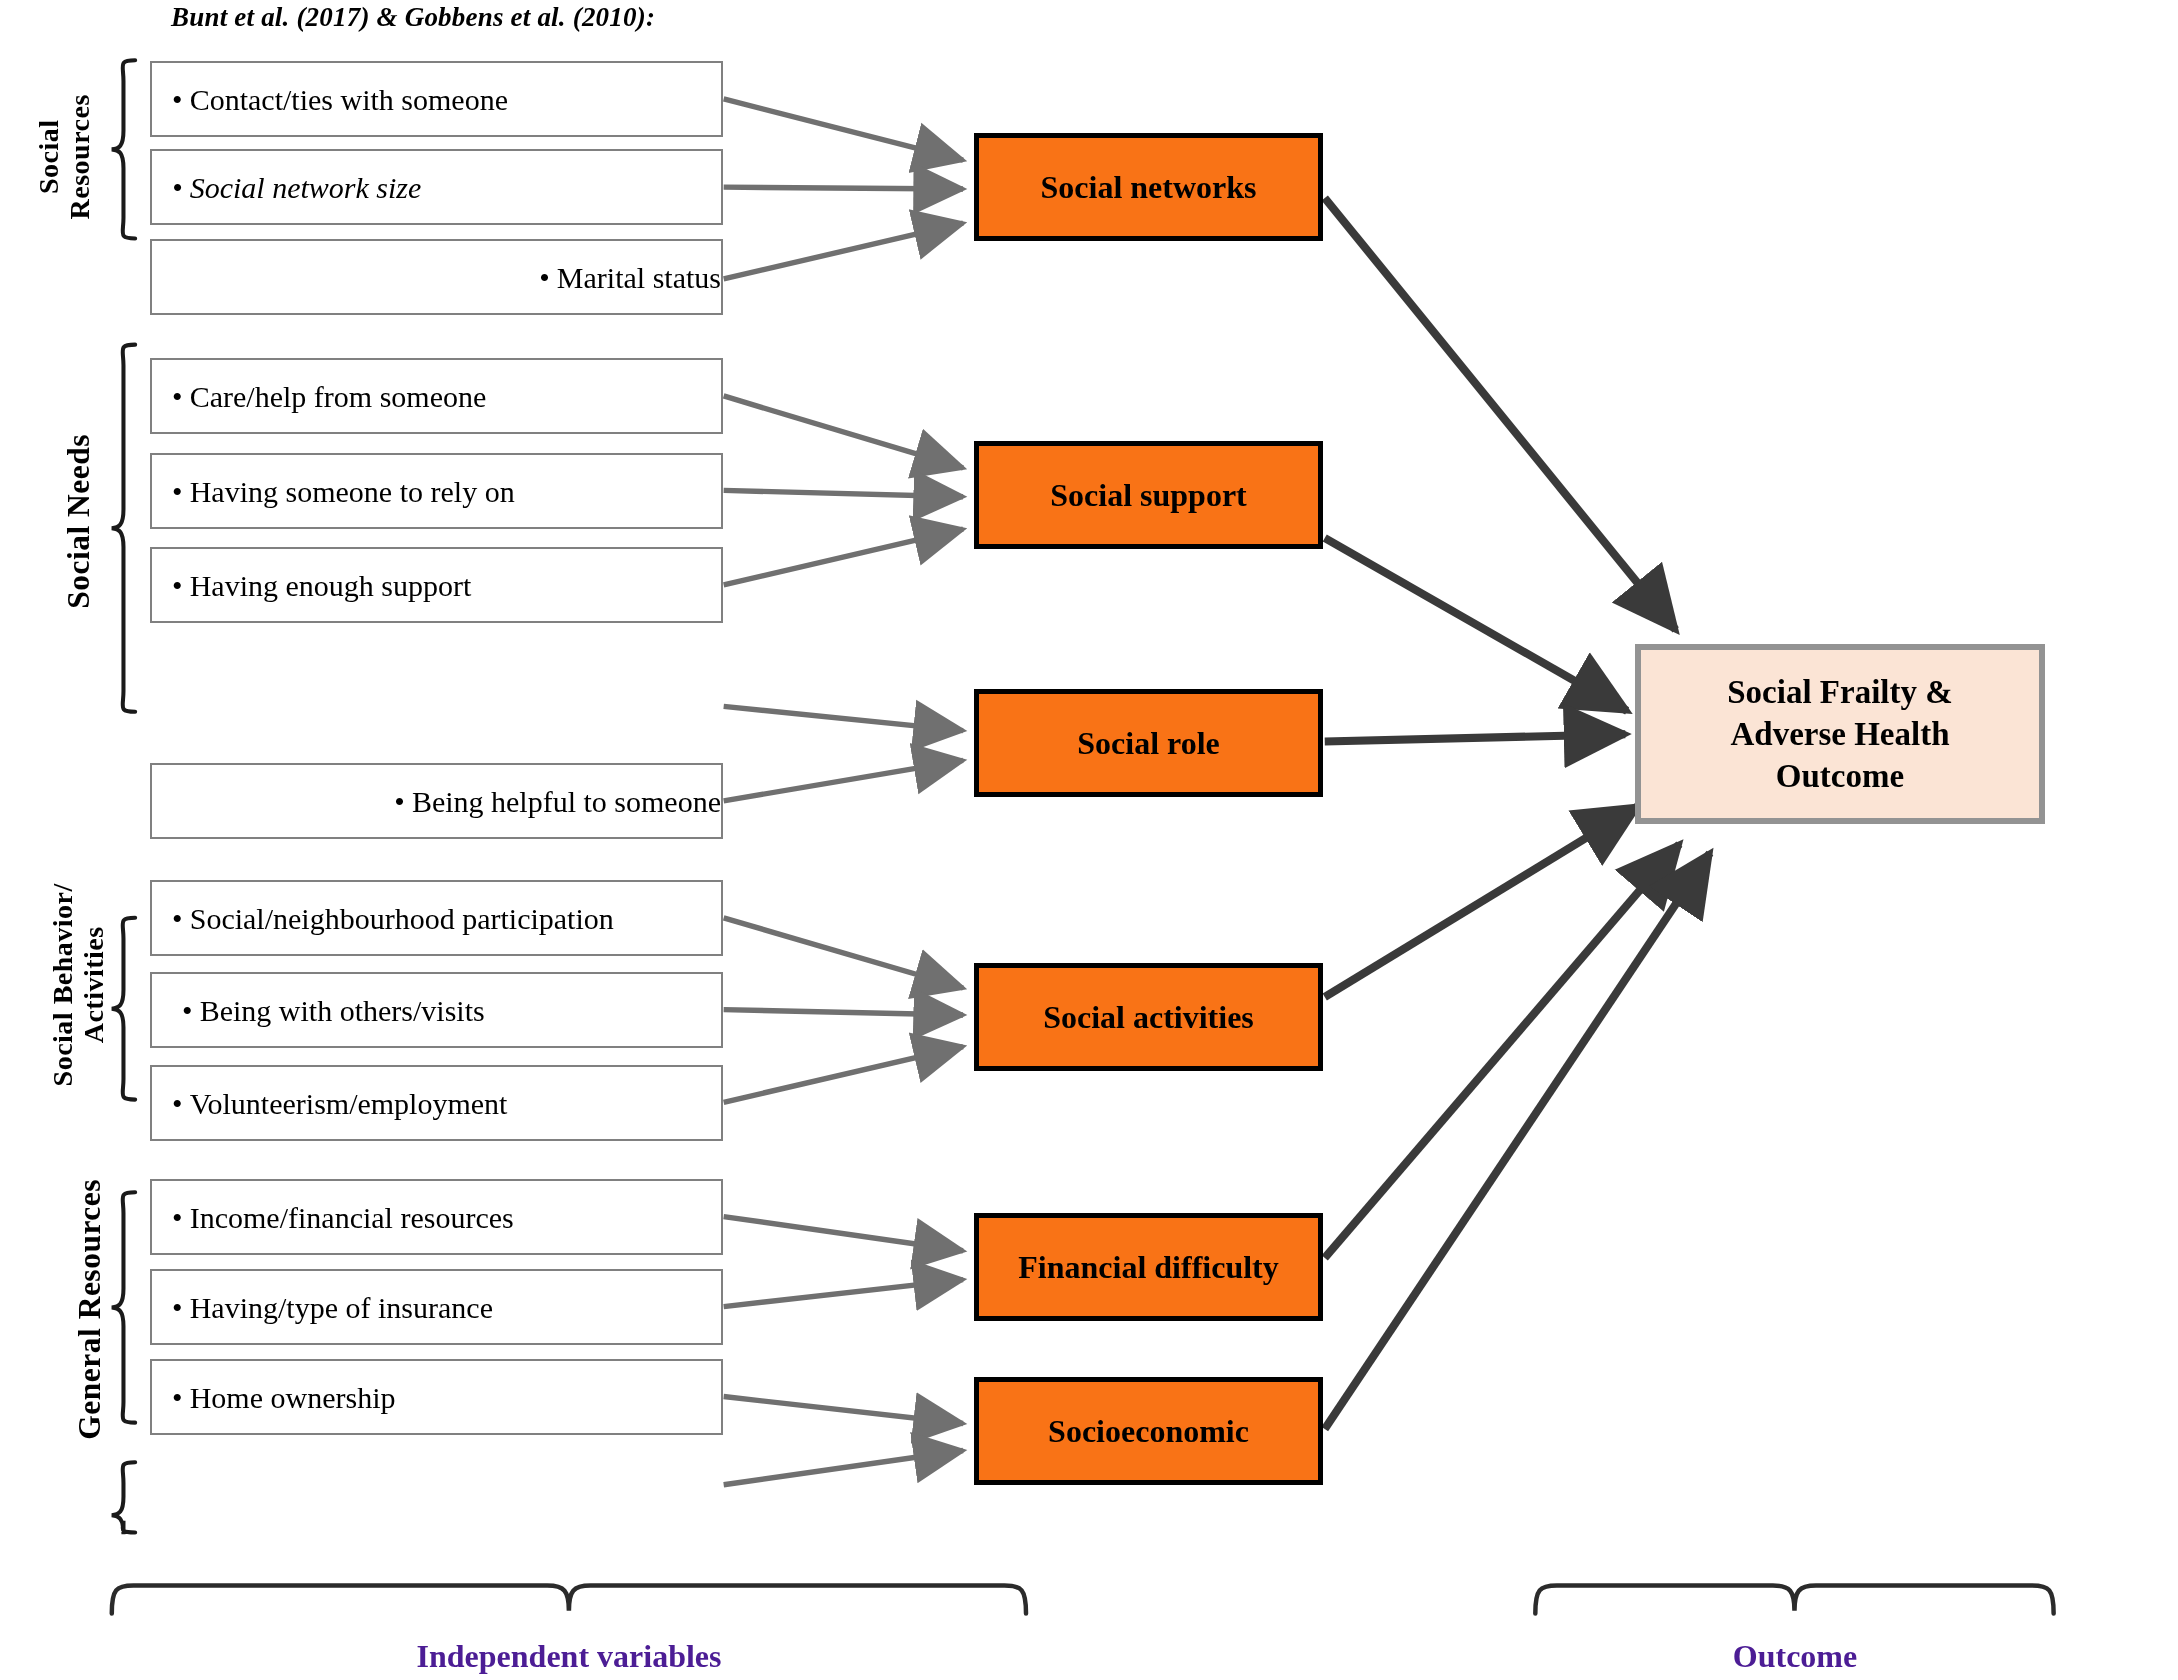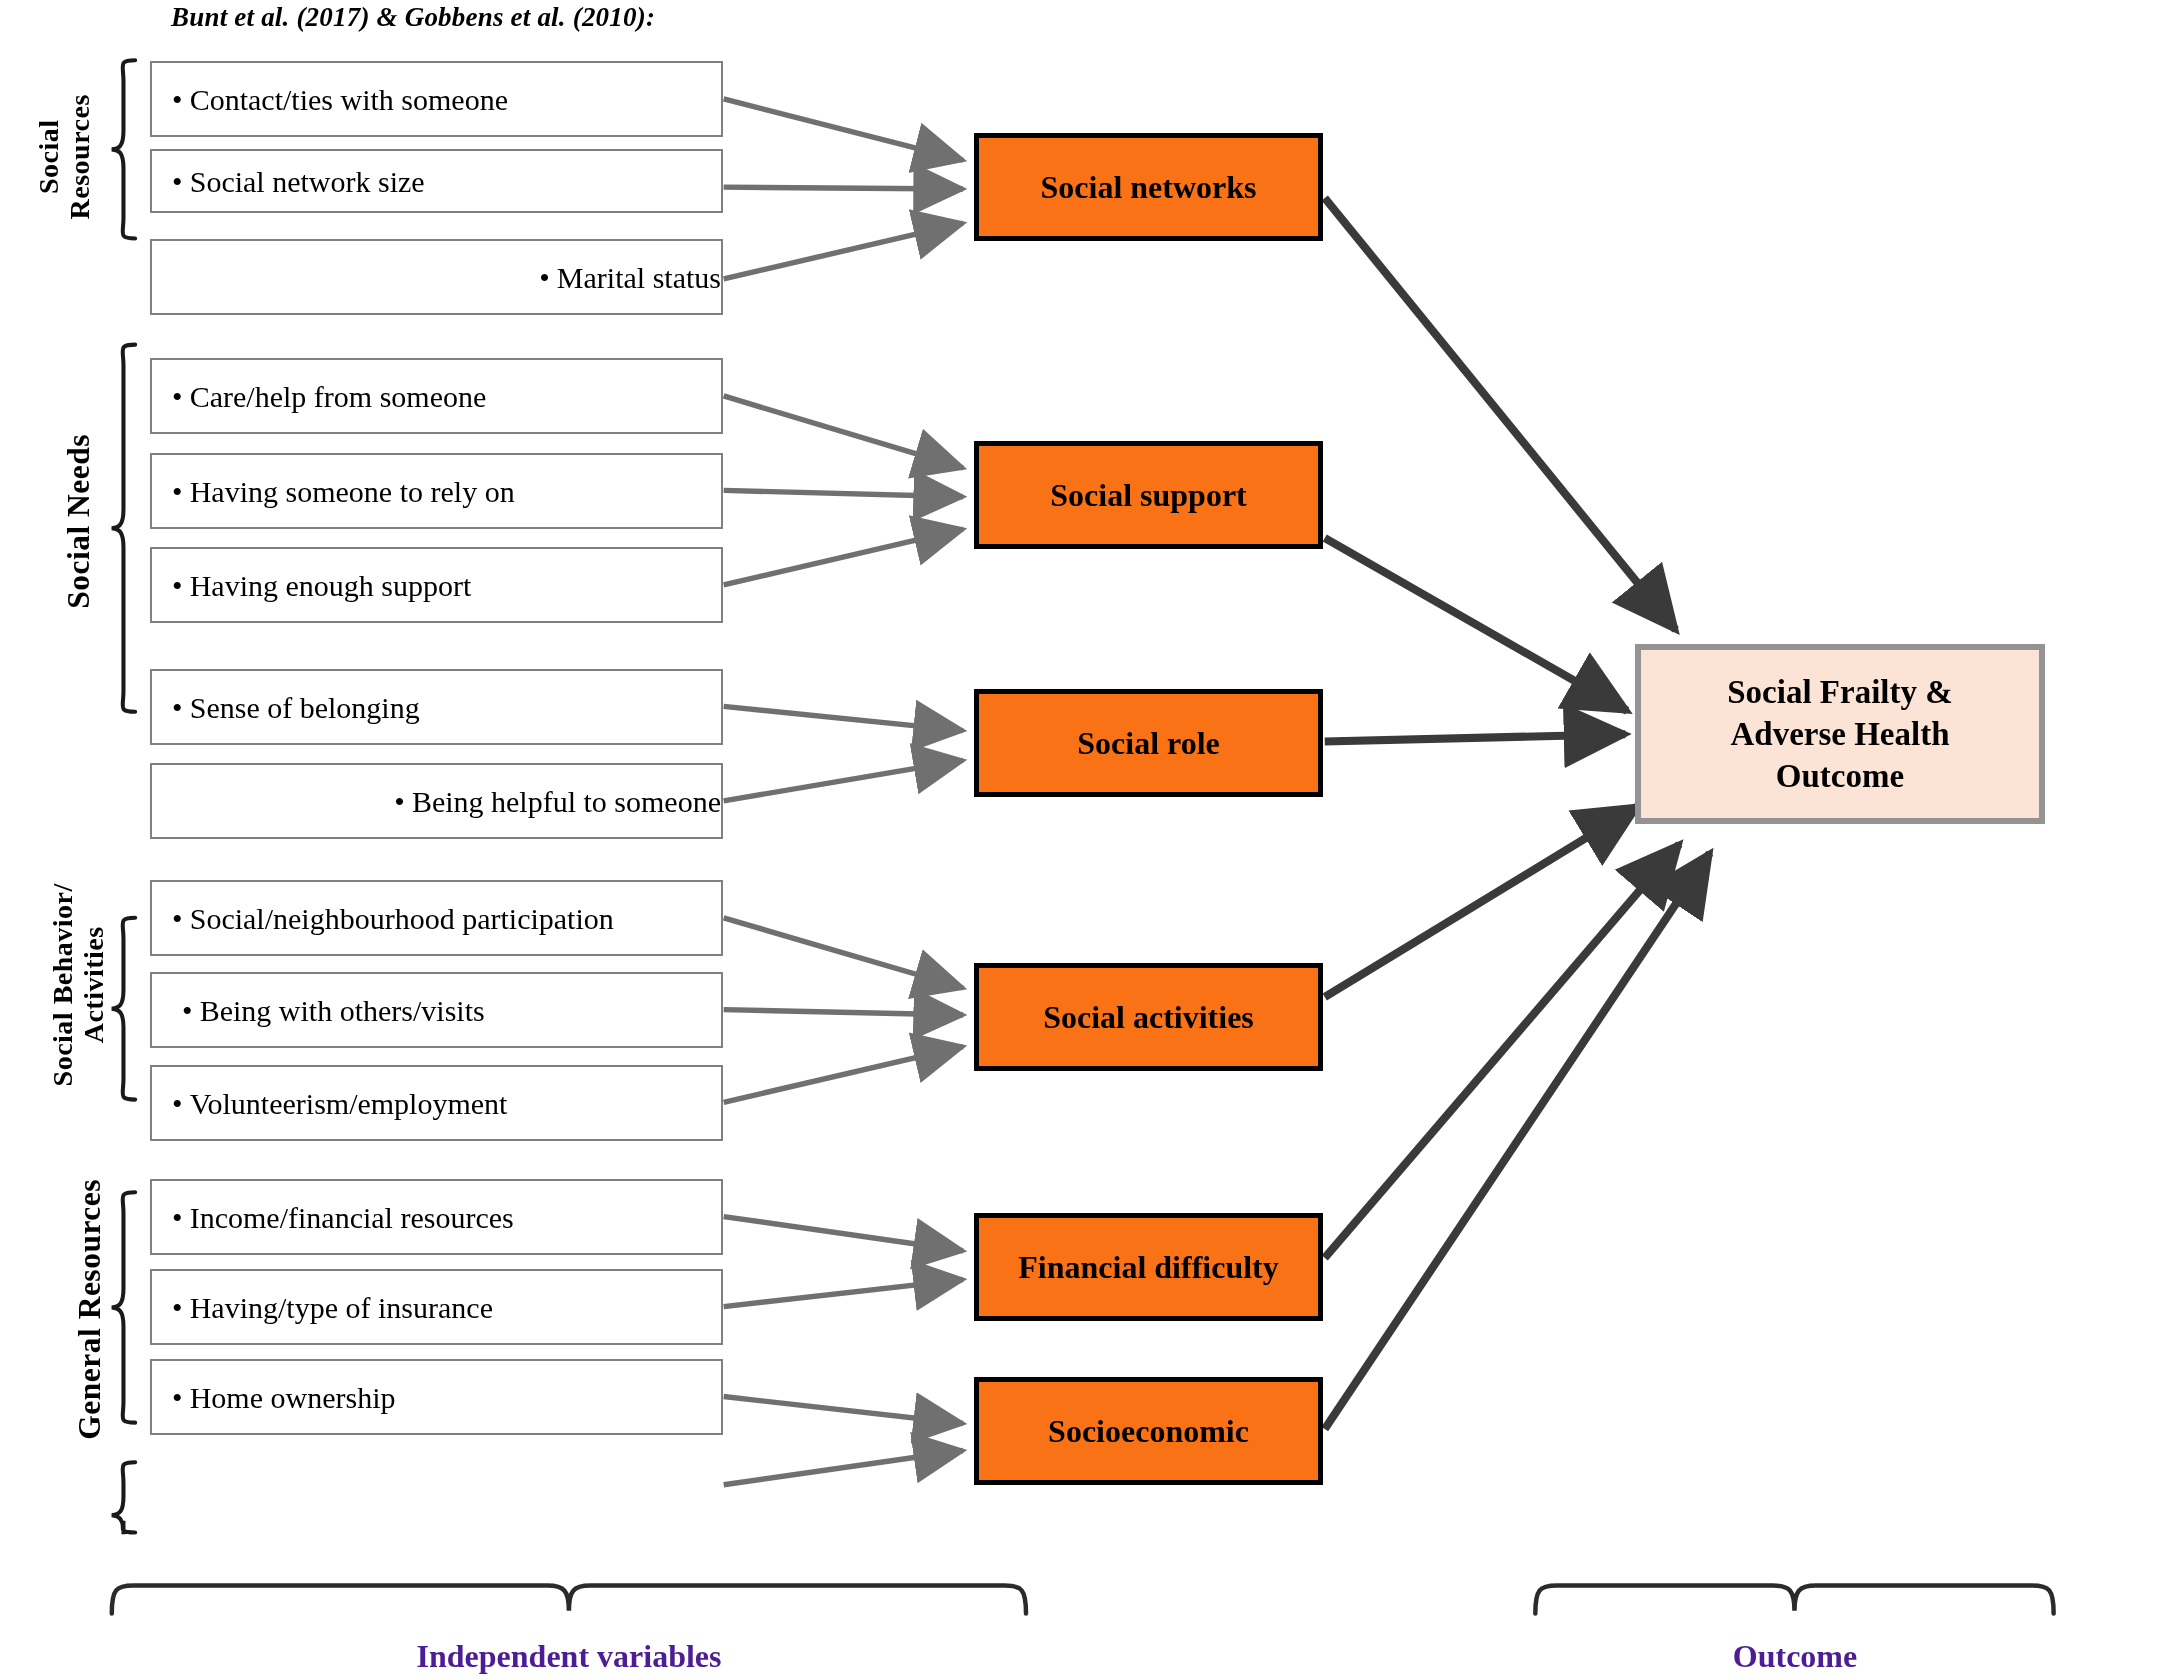--- a/index.html
+++ b/index.html
@@ -132,40 +132,37 @@
   <div class="cat-label" style="left:-25px;top:126px;width:180px;font-size:28px;">Social
 Resources</div>
   <div class="cat-label" style="left:-33px;top:504px;width:225px;font-size:31.5px;">Social Needs</div>
   <div class="cat-label" style="left:-56px;top:954px;width:270px;font-size:28px;">Social Behavior/
 Activities</div>
   <div class="cat-label" style="left:-54px;top:1292px;width:288px;font-size:31.5px;">General Resources</div>
 
   <div class="item-box" style="top:61px;height:76px;">
     <span class="txt"><span class="bullet">•</span><span>Contact/ties with someone</span></span>
   </div>
-  <div class="item-box" style="top:149px;height:64px;">
+  <div class="item-box" style="top:149px;height:76px;font-style:italic;">
     <span class="txt"><span class="bullet">•</span><span>Social network size</span></span>
   </div>
   <div class="item-box" style="top:239px;height:76px;justify-content:flex-end;">
     <span class="txt"><span class="bullet">•</span><span>Marital status</span></span>
   </div>
 
   <div class="item-box" style="top:358px;height:76px;">
     <span class="txt"><span class="bullet">•</span><span>Care/help from someone</span></span>
   </div>
   <div class="item-box" style="top:453px;height:76px;">
     <span class="txt"><span class="bullet">•</span><span>Having someone to rely on</span></span>
   </div>
   <div class="item-box" style="top:547px;height:76px;">
     <span class="txt"><span class="bullet">•</span><span>Having enough support</span></span>
   </div>
 
-  <div class="item-box" style="top:669px;height:76px;">
-    <span class="txt"><span class="bullet">•</span><span>Sense of belonging</span></span>
-  </div>
   <div class="item-box" style="top:763px;height:76px;justify-content:flex-end;">
     <span class="txt"><span class="bullet">•</span><span>Being helpful to someone</span></span>
   </div>
 
   <div class="item-box" style="top:880px;height:76px;">
     <span class="txt"><span class="bullet">•</span><span>Social/neighbourhood participation</span></span>
   </div>
   <div class="item-box" style="top:972px;height:76px;padding-left:10px;">
     <span class="txt"><span class="bullet">•</span><span>Being with others/visits</span></span>
   </div>

